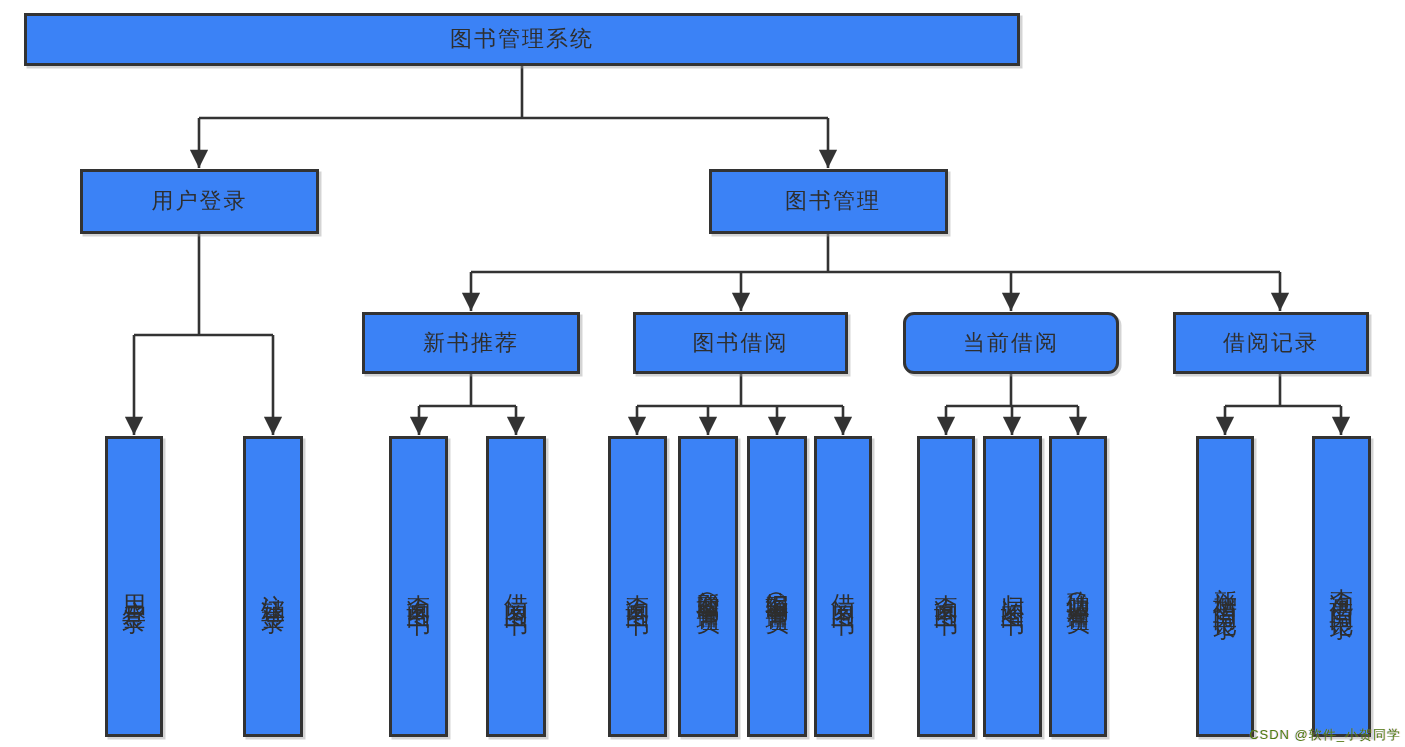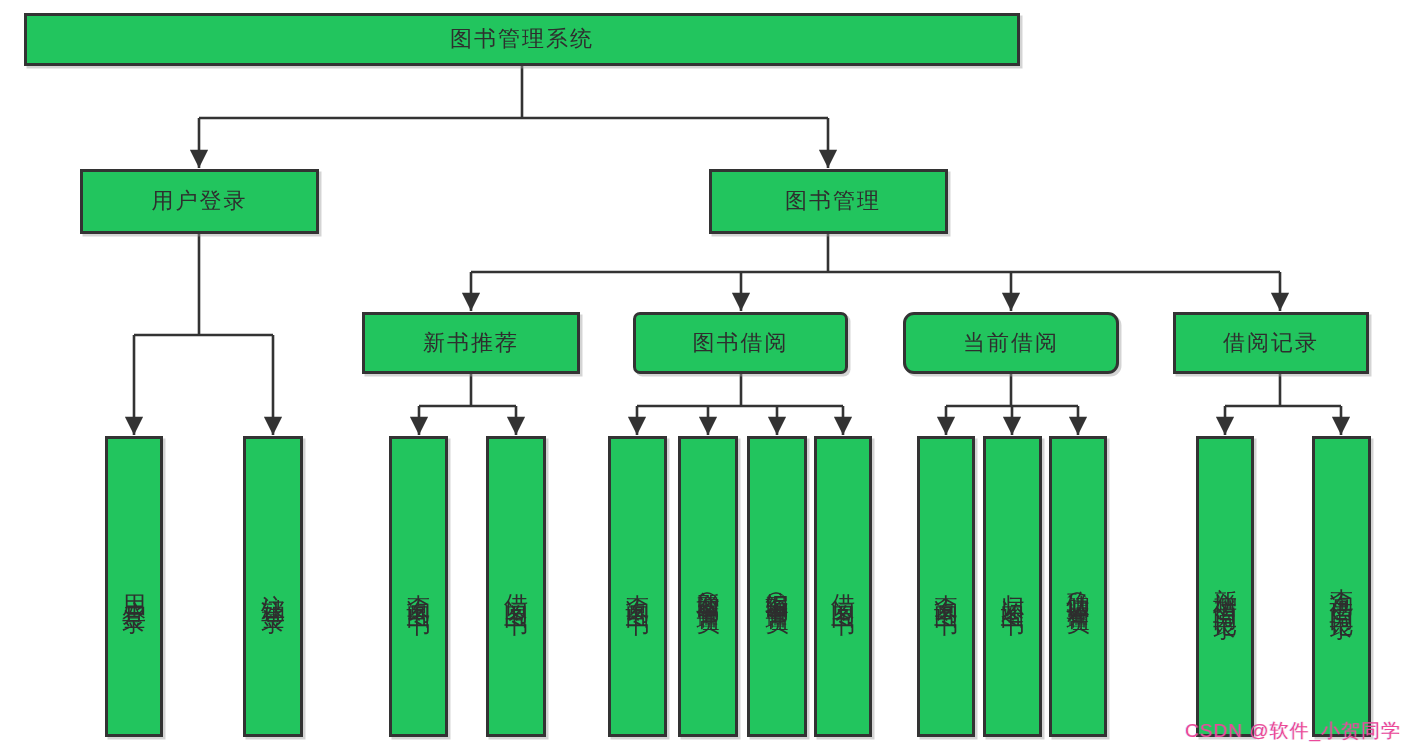--- a/index.html
+++ b/index.html
@@ -14,21 +14,21 @@
   }
   #connectors {
     position: absolute;
     left: 0; top: 0;
     width: 1405px; height: 747px;
     pointer-events: none;
   }
   .node {
     position: absolute;
     box-sizing: border-box;
-    background: #22c55e;
+    background: #3b82f6;
     border: 3px solid #333333;
     box-shadow: 2.5px 2.5px 0 rgba(160,160,160,0.45);
     display: flex;
     align-items: center;
     justify-content: center;
     text-align: center;
     overflow: hidden;
   }
   .hbox {
     font-size: 22px;
@@ -44,23 +44,23 @@
     line-height: 1;
   }
   .vbox.tight {
     font-size: 23px;
     letter-spacing: 3px;
   }
   #watermark {
     position: absolute;
     right: 4px;
     bottom: 3px;
-    font-size: 19px;
+    font-size: 13px;
     letter-spacing: 1px;
-    color: #ec4899;
+    color: #4d7c0f;
     text-shadow: 1px 0 0 rgba(255,120,120,0.25), -1px 0 0 rgba(120,140,255,0.25);
     z-index: 5;
     white-space: nowrap;
   }
 </style>
 </head>
 <body>
 
 <div id="stage">
 
@@ -101,21 +101,21 @@
       <line x1="1341" y1="406" x2="1341" y2="435"></line>
     </g>
   </svg>
 
   <div class="node hbox" style="left:24px; top:13px; width:996px; height:53px;">图书管理系统</div>
 
   <div class="node hbox" style="left:80px; top:169px; width:239px; height:65px;">用户登录</div>
   <div class="node hbox" style="left:709px; top:169px; width:239px; height:65px;padding-left:9px;">图书管理</div>
 
   <div class="node hbox" style="left:362px; top:312px; width:218px; height:62px;">新书推荐</div>
-  <div class="node hbox" style="left:633px; top:312px; width:215px; height:62px;border-radius:7px;">图书借阅</div>
+  <div class="node hbox" style="left:633px; top:312px; width:215px; height:62px;">图书借阅</div>
   <div class="node hbox" style="left:903px; top:312px; width:216px; height:62px;border-radius:11px;">当前借阅</div>
   <div class="node hbox" style="left:1173px; top:312px; width:196px; height:62px;">借阅记录</div>
 
   <div class="node vbox" style="left:105px; top:436px; width:58px; height:301px;">用户登录</div>
   <div class="node vbox" style="left:243px; top:436px; width:60px; height:301px;">注销登录</div>
 
   <div class="node vbox" style="left:389px; top:436px; width:59px; height:301px;">查询图书</div>
   <div class="node vbox" style="left:486px; top:436px; width:60px; height:301px;">借阅图书</div>
 
   <div class="node vbox" style="left:608px; top:436px; width:59px; height:301px;">查询图书</div>

